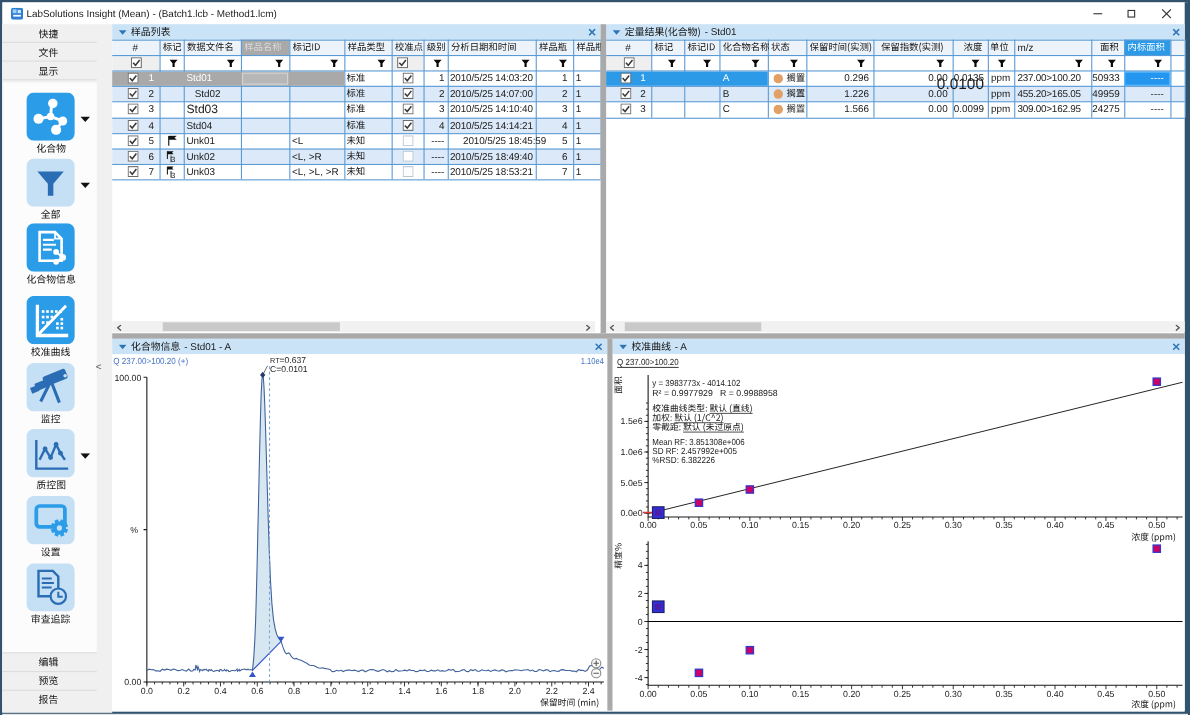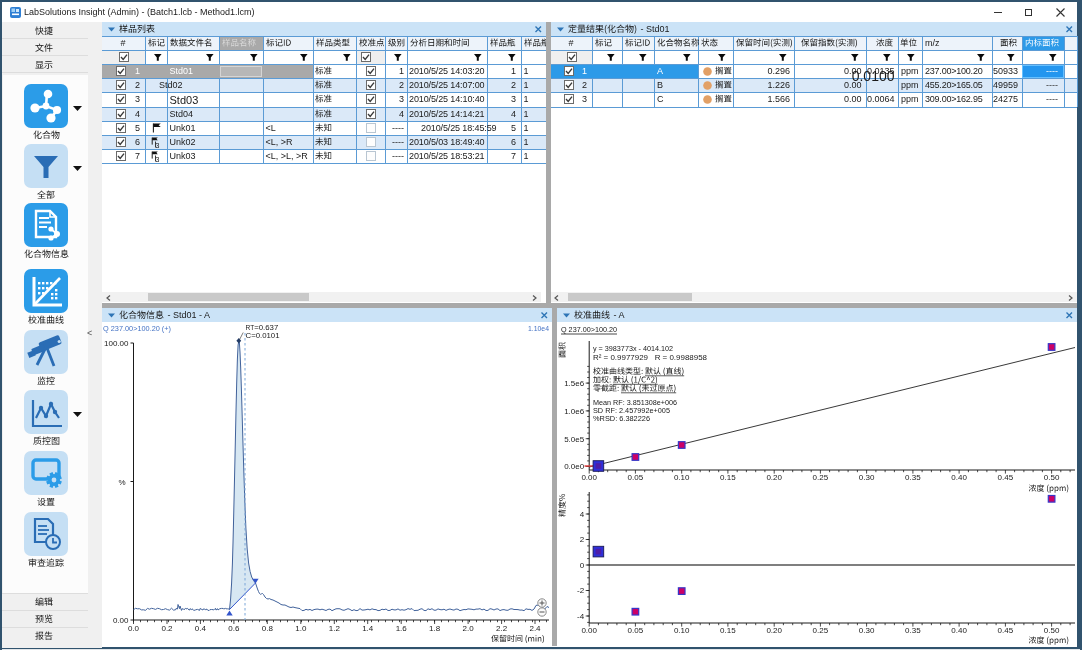--- a/index.html
+++ b/index.html
@@ -6,21 +6,21 @@
 <div style="position:absolute;left:2px;top:648.5px;width:1078px;height:1.5px;background:#e3e7ea"></div>
 <div style="position:absolute;left:0px;top:0px;width:2px;height:650px;background:#31536e"></div>
 <div style="position:absolute;left:1080px;top:0px;width:2px;height:650px;background:#31536e"></div>
 <div style="position:absolute;left:1077px;top:2px;width:3px;height:646px;background:#31536e"></div>
 <svg style="position:absolute;left:10px;top:7px" width="11" height="11">
       <rect x="0" y="0" width="11" height="11" rx="2" fill="#2e7fd4"></rect>
       <rect x="1.5" y="1.5" width="3.5" height="3.5" fill="#9fd0f5"></rect>
       <rect x="2" y="6.5" width="7" height="1.6" fill="#fff"></rect>
       <rect x="6" y="2" width="3" height="3" fill="#cfe7fa"></rect>
     </svg>
-<div style="position:absolute;left:24px;top:7px;font-size:9px;white-space:nowrap">LabSolutions Insight (Admin) - (Batch1.lcb - Method1.lcm)</div>
+<div style="position:absolute;left:24px;top:7px;font-size:9px;white-space:nowrap">LabSolutions Insight (Mean) - (Batch1.lcb - Method1.lcm)</div>
 <div style="position:absolute;left:994px;top:12px;width:8px;height:1.2px;background:#333"></div>
 <div style="position:absolute;left:1025px;top:9px;width:7px;height:6.5px;border:1px solid #333"></div>
 <svg style="position:absolute;left:1056px;top:8px" width="9" height="9">
       <path d="M0.5,0.5 L8.5,8.5 M8.5,0.5 L0.5,8.5" stroke="#333" stroke-width="1.1"></path>
     </svg>
 <div style="position:absolute;left:2px;top:22px;width:100px;height:626px;background:#f0f0f0"></div>
 <div style="position:absolute;left:3px;top:75px;width:85px;height:518px;background:#fcfcfc"></div>
 <svg style="position:absolute;left:35.0px;top:26.0px;overflow:visible;" width="18.0" height="10.1">
       <path transform="translate(0,8.1)" d="M1.5 -7.6V0.7H2.2V-7.6ZM0.7 -5.8C0.7 -5.1 0.5 -4.1 0.3 -3.5L0.8 -3.3C1 -4 1.2 -5 1.2 -5.8ZM2.2 -5.9C2.5 -5.4 2.8 -4.7 2.9 -4.2L3.4 -4.5C3.3 -4.9 3 -5.6 2.7 -6.1ZM7.2 -3.4H5.8C5.9 -3.8 5.9 -4.2 5.9 -4.6V-5.5H7.2ZM5.2 -7.6V-6.1H3.5V-5.5H5.2V-4.6C5.2 -4.2 5.2 -3.8 5.2 -3.4H3V-2.8H5.1C4.9 -1.7 4.3 -0.6 2.7 0.2C2.8 0.4 3.1 0.6 3.1 0.8C4.7 -0.1 5.3 -1.2 5.7 -2.3C6.2 -0.9 7 0.2 8.3 0.7C8.4 0.5 8.6 0.3 8.8 0.1C7.5 -0.3 6.6 -1.4 6.2 -2.8H8.7V-3.4H7.9V-6.1H5.9V-7.6Z M12.7 -2.4C12.6 -1.2 12.2 -0.2 11.5 0.4C11.6 0.5 11.9 0.6 12 0.8C12.4 0.4 12.7 -0.1 13 -0.7C13.6 0.4 14.5 0.6 15.9 0.6H17.5C17.5 0.5 17.6 0.2 17.7 0C17.4 0.1 16.2 0.1 15.9 0.1C15.7 0.1 15.4 0 15.1 0V-1.2H17.2V-1.8H15.1V-2.5H17.1V-3.8H17.7V-4.4H17.1V-5.6H15.1V-6.2H17.5V-6.8H15.1V-7.6H14.5V-6.8H12.2V-6.2H14.5V-5.6H12.6V-5.1H14.5V-4.4H12.1V-3.8H14.5V-3.1H12.6V-2.5H14.5V-0.1C13.9 -0.4 13.5 -0.7 13.2 -1.4C13.3 -1.7 13.3 -2 13.4 -2.3ZM16.4 -3.8V-3.1H15.1V-3.8ZM16.4 -4.4H15.1V-5.1H16.4ZM10.5 -7.6V-5.7H9.4V-5.1H10.5V-3.3L9.3 -2.9L9.4 -2.2L10.5 -2.6V-0.1C10.5 0.1 10.5 0.1 10.3 0.1C10.2 0.1 9.9 0.1 9.5 0.1C9.6 0.3 9.7 0.6 9.7 0.7C10.3 0.7 10.6 0.7 10.8 0.6C11.1 0.5 11.1 0.3 11.1 -0.1V-2.8L12.1 -3.1L12 -3.7L11.1 -3.5V-5.1H12.1V-5.7H11.1V-7.6Z" fill="#1a1a1a"></path>
     </svg>
@@ -316,21 +316,21 @@
     </svg>
 <div style="position:absolute;left:404px;top:66px;font-size:9px;transform:translateX(-100%)">1</div>
 <div style="position:absolute;left:409px;top:66px;font-size:9px;letter-spacing:-0.12px">2010/5/25 14:03:20</div>
 <div style="position:absolute;left:516px;top:66px;font-size:9px;transform:translateX(-100%)">1</div>
 <div style="position:absolute;left:523.5px;top:66px;font-size:9px">1</div>
 <svg style="position:absolute;left:115.5px;top:80px" width="10" height="10">
       <rect x="0.5" y="0.5" width="9" height="9" fill="#fff" stroke="#6b6b6b"></rect>
       <path d="M2,5 L4.2,7.4 L8,2.6" stroke="#3a3a3a" stroke-width="1.4" fill="none"></path>
     </svg>
 <div style="position:absolute;left:140px;top:80px;font-size:9px;color:#1a1a1a;transform:translateX(-100%)">2</div>
-<div style="position:absolute;left:159px;top:80px;font-size:9px;color:#1a1a1a">Std02</div>
+<div style="position:absolute;left:177px;top:80px;font-size:9px;color:#1a1a1a">Std02</div>
 <svg style="position:absolute;left:315.0px;top:80.2px;overflow:visible;" width="17.0" height="9.5">
       <path transform="translate(0,7.7)" d="M4 -6.5V-5.9H7.7V-6.5ZM6.6 -2.8C7 -1.9 7.4 -0.8 7.5 -0.1L8.1 -0.3C8 -1 7.6 -2.1 7.2 -2.9ZM4.2 -2.9C4 -2 3.6 -1.1 3.1 -0.5C3.2 -0.4 3.5 -0.2 3.6 -0.2C4.1 -0.8 4.5 -1.8 4.8 -2.8ZM3.6 -4.5V-3.9H5.4V-0.2C5.4 0 5.4 0 5.2 0C5.1 0 4.7 0 4.3 0C4.4 0.2 4.5 0.5 4.5 0.6C5.1 0.6 5.5 0.6 5.7 0.5C6 0.4 6.1 0.2 6.1 -0.1V-3.9H8.1V-4.5ZM1.7 -7.1V-5.3H0.4V-4.7H1.6C1.3 -3.7 0.7 -2.5 0.2 -1.8C0.3 -1.7 0.5 -1.4 0.6 -1.2C1 -1.8 1.4 -2.7 1.7 -3.6V0.7H2.4V-3.8C2.6 -3.4 3 -2.8 3.1 -2.6L3.5 -3.1C3.3 -3.3 2.6 -4.2 2.4 -4.5V-4.7H3.5V-5.3H2.4V-7.1Z M8.9 -6.5C9.3 -5.9 9.8 -5.1 10.1 -4.6L10.7 -4.9C10.4 -5.4 9.9 -6.2 9.5 -6.8ZM8.9 0 9.6 0.3C10 -0.5 10.4 -1.6 10.8 -2.6L10.2 -2.9C9.8 -1.9 9.3 -0.7 8.9 0ZM12.2 -3.4H14V-2.2H12.2ZM12.2 -3.9V-5.1H14V-3.9ZM13.7 -6.8C13.9 -6.5 14.2 -6 14.3 -5.6H12.3C12.5 -6 12.7 -6.5 12.9 -6.9L12.3 -7.1C11.9 -5.8 11.1 -4.5 10.3 -3.7C10.4 -3.6 10.7 -3.3 10.8 -3.2C11.1 -3.5 11.3 -3.9 11.6 -4.3V0.7H12.2V0.1H16.6V-0.5H14.6V-1.7H16.3V-2.2H14.6V-3.4H16.3V-3.9H14.6V-5.1H16.4V-5.6H14.3L14.9 -5.9C14.7 -6.2 14.5 -6.7 14.2 -7.1ZM12.2 -1.7H14V-0.5H12.2Z" fill="#1a1a1a"></path>
     </svg>
 <svg style="position:absolute;left:366px;top:80px" width="10" height="10">
       <rect x="0.5" y="0.5" width="9" height="9" fill="#fff" stroke="#6b6b6b"></rect>
       <path d="M2,5 L4.2,7.4 L8,2.6" stroke="#3a3a3a" stroke-width="1.4" fill="none"></path>
     </svg>
 <div style="position:absolute;left:404px;top:80px;font-size:9px;transform:translateX(-100%)">2</div>
 <div style="position:absolute;left:409px;top:80px;font-size:9px;letter-spacing:-0.12px">2010/5/25 14:07:00</div>
 <div style="position:absolute;left:516px;top:80px;font-size:9px;transform:translateX(-100%)">2</div>
@@ -403,21 +403,21 @@
     </svg>
 <div style="position:absolute;left:169.5px;top:137px;font-size:9px;color:#1a1a1a">Unk02</div>
 <div style="position:absolute;left:265.5px;top:137px;font-size:9px">&lt;L, &gt;R</div>
 <svg style="position:absolute;left:315.0px;top:137.2px;overflow:visible;" width="17.0" height="9.5">
       <path transform="translate(0,7.7)" d="M3.9 -7.1V-5.7H1.1V-5.1H3.9V-3.6H0.5V-3H3.5C2.8 -1.9 1.5 -0.9 0.3 -0.3C0.4 -0.2 0.6 0 0.8 0.2C1.9 -0.4 3.1 -1.4 3.9 -2.5V0.7H4.6V-2.6C5.4 -1.4 6.6 -0.4 7.7 0.2C7.9 0 8.1 -0.2 8.2 -0.3C7 -0.9 5.7 -1.9 4.9 -3H8V-3.6H4.6V-5.1H7.4V-5.7H4.6V-7.1Z M13.1 -6.4V0.4H13.8V-0.2H15.6V0.3H16.2V-6.4ZM13.8 -0.8V-5.8H15.6V-0.8ZM9.8 -7.1C9.6 -6.1 9.3 -5.1 8.8 -4.4C8.9 -4.3 9.2 -4.2 9.3 -4.1C9.6 -4.4 9.8 -4.9 10 -5.4H10.6V-4V-3.7H8.9V-3.1H10.6C10.5 -2 10.1 -0.7 8.8 0.2C8.9 0.3 9.2 0.5 9.2 0.7C10.2 0 10.7 -1 11 -1.9C11.5 -1.3 12.1 -0.5 12.4 -0.1L12.9 -0.7C12.6 -1 11.6 -2.1 11.2 -2.5C11.2 -2.7 11.2 -2.9 11.2 -3.1H12.9V-3.7H11.3L11.3 -4V-5.4H12.6V-6H10.2C10.3 -6.3 10.4 -6.7 10.5 -7Z" fill="#1a1a1a"></path>
     </svg>
 <svg style="position:absolute;left:366px;top:137px" width="10" height="10">
       <rect x="0.5" y="0.5" width="9" height="9" fill="#fdfdfd" stroke="#b9c6d2"></rect>
     </svg>
 <div style="position:absolute;left:404px;top:137px;font-size:9px;transform:translateX(-100%)">----</div>
-<div style="position:absolute;left:409px;top:137px;font-size:9px;letter-spacing:-0.12px">2010/5/03 18:49:40</div>
+<div style="position:absolute;left:409px;top:137px;font-size:9px;letter-spacing:-0.12px">2010/5/25 18:49:40</div>
 <div style="position:absolute;left:516px;top:137px;font-size:9px;transform:translateX(-100%)">6</div>
 <div style="position:absolute;left:523.5px;top:137px;font-size:9px">1</div>
 <svg style="position:absolute;left:115.5px;top:151px" width="10" height="10">
       <rect x="0.5" y="0.5" width="9" height="9" fill="#fff" stroke="#6b6b6b"></rect>
       <path d="M2,5 L4.2,7.4 L8,2.6" stroke="#3a3a3a" stroke-width="1.4" fill="none"></path>
     </svg>
 <div style="position:absolute;left:140px;top:151px;font-size:9px;color:#1a1a1a;transform:translateX(-100%)">7</div>
 <svg style="position:absolute;left:151px;top:150.5px" width="12" height="11">
       <path d="M1.2,0.6 V7.6" stroke="#222" stroke-width="1"></path>
       <path d="M1.2,0.4 H6.8 L5.4,1.8 L6.8,3.2 H1.2 Z" fill="#111"></path>
@@ -589,21 +589,21 @@
 <div style="position:absolute;left:587px;top:94px;font-size:9px;color:#1a1a1a;transform:translateX(-100%)">3</div>
 <div style="position:absolute;left:657px;top:94px;font-size:9px;color:#1a1a1a">C</div>
 <svg style="position:absolute;left:703px;top:95px" width="9" height="9">
       <circle cx="4.5" cy="4.5" r="4.3" fill="#e2a066"></circle>
     </svg>
 <svg style="position:absolute;left:714.5px;top:94.2px;overflow:visible;" width="17.0" height="9.5">
       <path transform="translate(0,7.7)" d="M2.8 -6.8C3.2 -6.4 3.6 -5.9 3.8 -5.5L4.3 -5.9C4.1 -6.2 3.6 -6.7 3.2 -7.1ZM4.6 -6.8V-6.3H7.3V0C7.3 0.1 7.2 0.1 7.1 0.1C7 0.1 6.7 0.1 6.4 0.1C6.4 0.3 6.5 0.5 6.5 0.7C7 0.7 7.4 0.7 7.6 0.6C7.8 0.5 7.8 0.3 7.8 0V-6.8ZM4.8 -5.9C4.5 -5.4 4.1 -4.7 3.5 -4.2C3.6 -4.1 3.8 -4 3.9 -3.8C4.1 -4 4.3 -4.2 4.4 -4.4C4.6 -4.2 4.8 -3.9 5 -3.7C4.5 -3.3 4 -3 3.5 -2.8V-5.5H2.9V0.7H3.5V-2.8C3.6 -2.7 3.7 -2.5 3.7 -2.4C4.3 -2.6 4.9 -2.9 5.4 -3.3C5.8 -3 6.4 -2.7 6.9 -2.5C7 -2.6 7.1 -2.8 7.3 -2.9C6.7 -3.1 6.2 -3.3 5.7 -3.7C6.2 -4.1 6.5 -4.6 6.7 -5.1L6.4 -5.3L6.3 -5.3H5C5.1 -5.5 5.2 -5.6 5.2 -5.8ZM4.1 -2.4V-0.1H4.6V-0.5H6.1V-0.1H6.6V-2.4ZM4.6 -0.9V-1.9H6.1V-0.9ZM4.7 -4.9H6C5.8 -4.6 5.6 -4.3 5.3 -4C5.1 -4.3 4.9 -4.5 4.7 -4.8ZM1.3 -7.1V-5.4H0.4V-4.9H1.3V-3.2C0.9 -3.1 0.6 -2.9 0.3 -2.8L0.4 -2.2L1.3 -2.6V-0.1C1.3 0 1.3 0.1 1.2 0.1C1.1 0.1 0.8 0.1 0.4 0.1C0.5 0.2 0.6 0.5 0.6 0.6C1.1 0.6 1.4 0.6 1.6 0.5C1.8 0.4 1.9 0.2 1.9 -0.1V-2.8L2.7 -3.1L2.6 -3.7L1.9 -3.4V-4.9H2.6V-5.4H1.9V-7.1Z M14 -6.4H15.5V-5.6H14ZM12 -6.4H13.4V-5.6H12ZM10.1 -6.4H11.5V-5.6H10.1ZM10.1 -3.6V-0.1H9V0.4H16.5V-0.1H15.4V-3.6H12.7L12.8 -4.1H16.3V-4.6H12.9L13 -5.1H16.1V-6.8H9.5V-5.1H12.4L12.3 -4.6H9.1V-4.1H12.2L12.1 -3.6ZM10.7 -0.1V-0.6H14.7V-0.1ZM10.7 -2.3H14.7V-1.8H10.7ZM10.7 -2.7V-3.2H14.7V-2.7ZM10.7 -1.5H14.7V-1H10.7Z" fill="#1a1a1a"></path>
     </svg>
 <div style="position:absolute;left:790px;top:94px;font-size:9px;transform:translateX(-100%)">1.566</div>
 <div style="position:absolute;left:861.5px;top:94px;font-size:9px;transform:translateX(-100%)">0.00</div>
-<div style="position:absolute;left:894.5px;top:94px;font-size:9px;transform:translateX(-100%)">0.0064</div>
+<div style="position:absolute;left:894.5px;top:94px;font-size:9px;transform:translateX(-100%)">0.0099</div>
 <div style="position:absolute;left:909.75px;top:94px;font-size:9px;transform:translateX(-50%)">ppm</div>
 <div style="position:absolute;left:925px;top:94px;font-size:9px;letter-spacing:-0.22px">309.00&gt;162.95</div>
 <div style="position:absolute;left:1018px;top:94px;font-size:9px;transform:translateX(-100%)">24275</div>
 <div style="position:absolute;left:1058px;top:94px;font-size:9px;color:#333;transform:translateX(-100%)">----</div>
 <div style="position:absolute;left:546px;top:22px;width:5px;height:281px;background:#a9a9a9"></div>
 <div style="position:absolute;left:102px;top:303px;width:975px;height:5px;background:#a9a9a9"></div>
 <div style="position:absolute;left:552px;top:308px;width:5px;height:338px;background:#a9a9a9"></div>
 <div style="position:absolute;left:102px;top:292px;width:439px;height:10px;background:#f1f1f1"></div>
     <div style="position:absolute;left:148px;top:293px;width:161px;height:8px;background:#c9c9c9"></div>
     <svg style="position:absolute;left:106px;top:294.5px" width="5" height="6">

